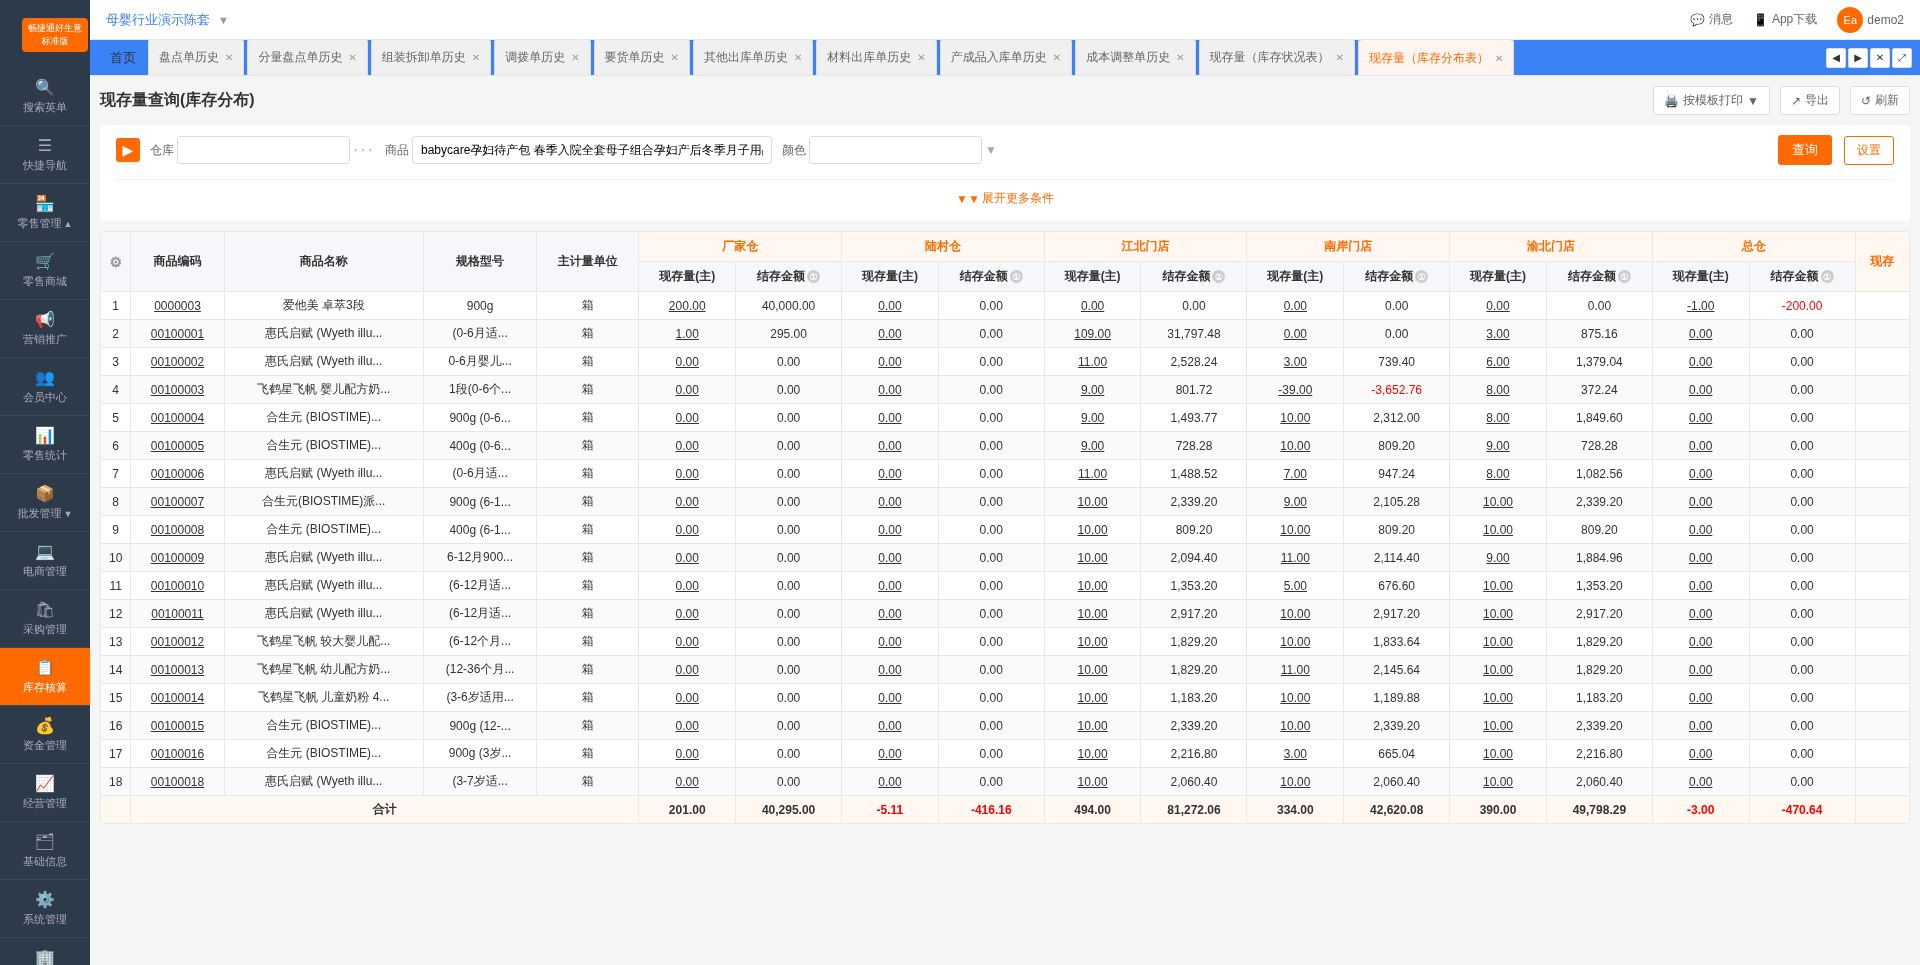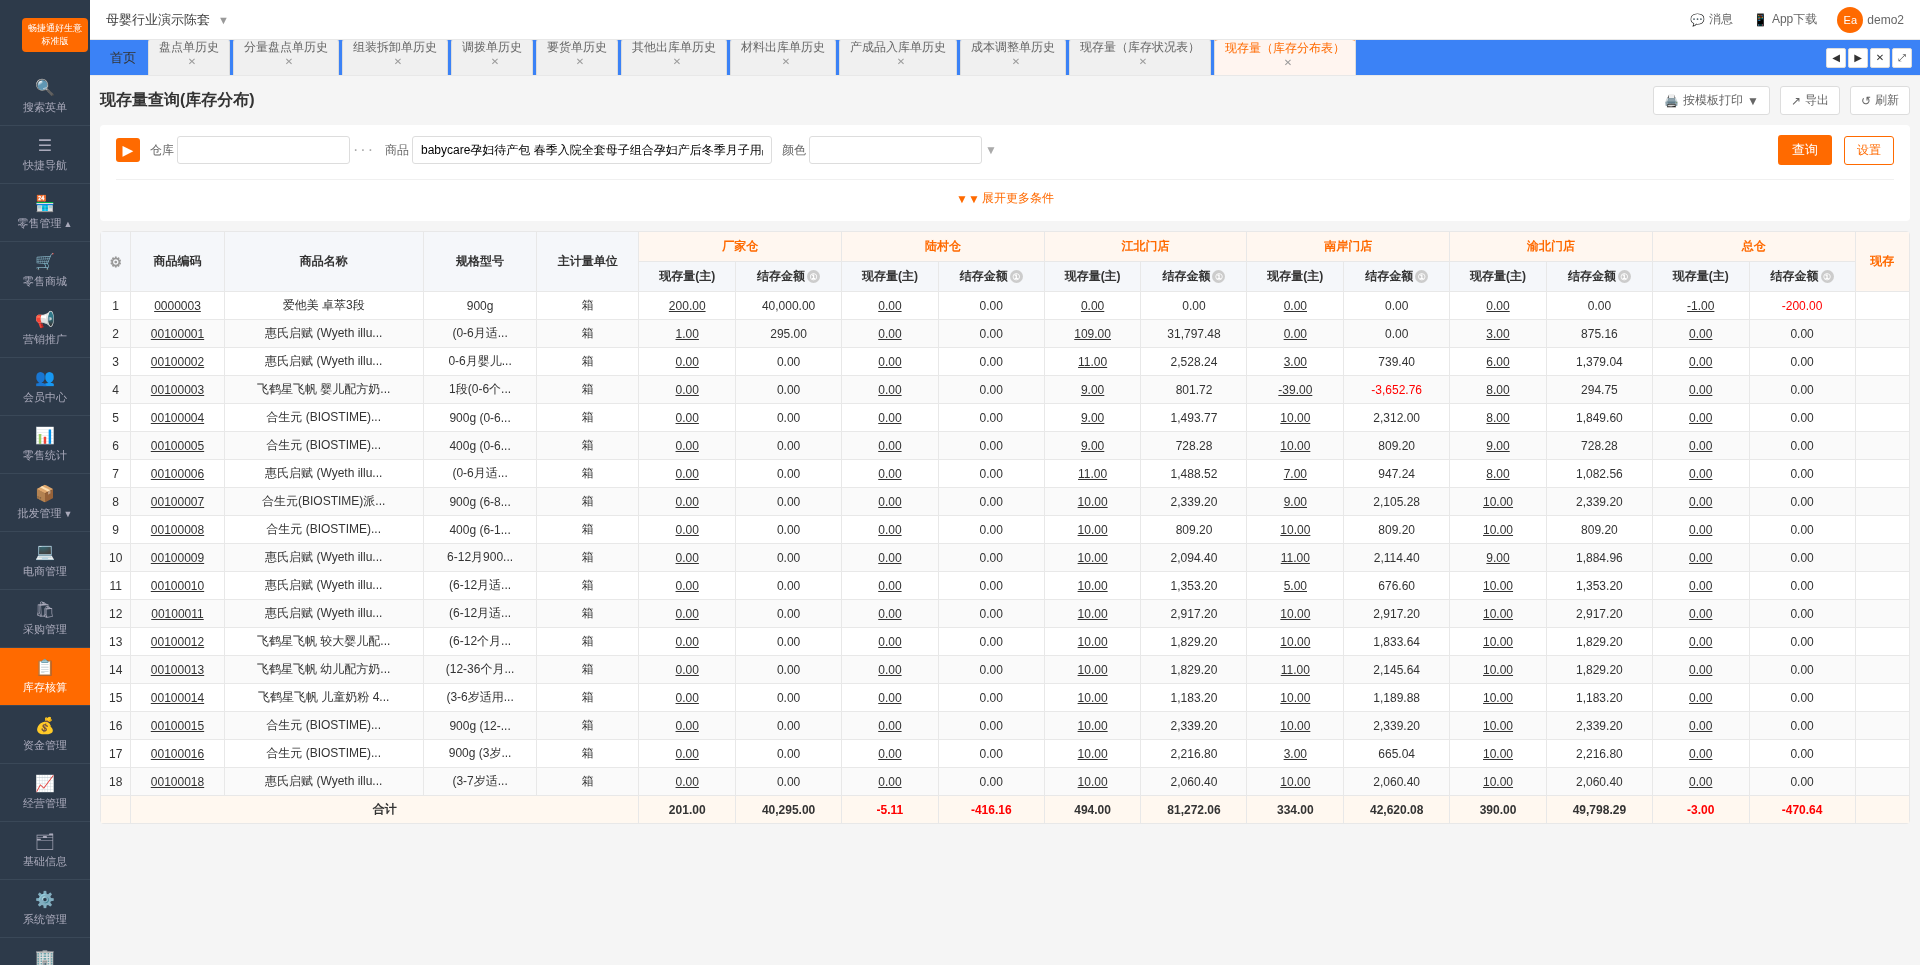--- a/index.html
+++ b/index.html
@@ -58,21 +58,20 @@
       padding: 0 10px;
       height: 40px;
       border-radius: 4px 4px 0 0;
       font-size: 12px;
       cursor: pointer;
       white-space: nowrap;
       background: #f0f0f0;
       margin-right: 3px;
       color: #666;
       border: 1px solid #ddd;
-      flex-direction: column;
     }
     .tab-item.active {
       background: #fff5f0;
       color: #ff6a00;
       border-bottom: 1px solid #fff;
       border-top: 2px solid #ff6a00;
     }
     .tab-item .tab-close {
       margin-left: 6px;
       color: #999;
@@ -430,21 +429,21 @@
         <span>系统管理</span>
       </div>
       <div class="sidebar-menu-item">
         <span class="sidebar-menu-icon">🏢</span>
       </div>
     </div>
 </div>
 
 <div class="top-bar" style="left:90px;">
   <div style="display:flex;align-items:center;gap:8px;">
-    <span style="font-size:13px;color:#404040;">母婴行业演示陈套</span>
+    <span style="font-size:13px;color:#3b82f6;">母婴行业演示陈套</span>
     <span style="color:#999;font-size:11px;">▼</span>
   </div>
   <div class="top-bar-right">
     <div class="top-bar-right-item">
       <span>💬</span>
       <span>消息</span>
     </div>
     <div class="top-bar-right-item">
       <span>📱</span>
       <span>App下载</span>
@@ -667,21 +666,21 @@
             <td>箱</td>
             <td class="underline-link">0.00</td>
             <td>0.00</td>
             <td class="underline-link">0.00</td>
             <td>0.00</td>
             <td class="underline-link">9.00</td>
             <td>801.72</td>
             <td class="negative underline-link">-39.00</td>
             <td class="negative">-3,652.76</td>
             <td class="underline-link">8.00</td>
-            <td>294.75</td>
+            <td>372.24</td>
             <td class="underline-link">0.00</td>
             <td>0.00</td>
             <td></td>
           </tr>
           <tr>
             <td>5</td>
             <td class="underline-link">00100004</td>
             <td>合生元 (BIOSTIME)...</td>
             <td>900g (0-6...</td>
             <td>箱</td>
@@ -736,21 +735,21 @@
             <td class="underline-link">8.00</td>
             <td>1,082.56</td>
             <td class="underline-link">0.00</td>
             <td>0.00</td>
             <td></td>
           </tr>
           <tr>
             <td>8</td>
             <td class="underline-link">00100007</td>
             <td>合生元(BIOSTIME)派...</td>
-            <td>900g (6-8...</td>
+            <td>900g (6-1...</td>
             <td>箱</td>
             <td class="underline-link">0.00</td>
             <td>0.00</td>
             <td class="underline-link">0.00</td>
             <td>0.00</td>
             <td class="underline-link">10.00</td>
             <td>2,339.20</td>
             <td class="underline-link">9.00</td>
             <td>2,105.28</td>
             <td class="underline-link">10.00</td>

